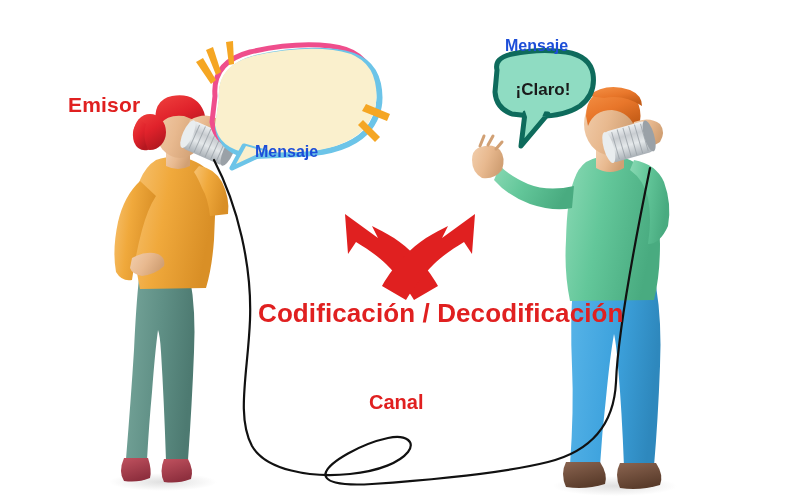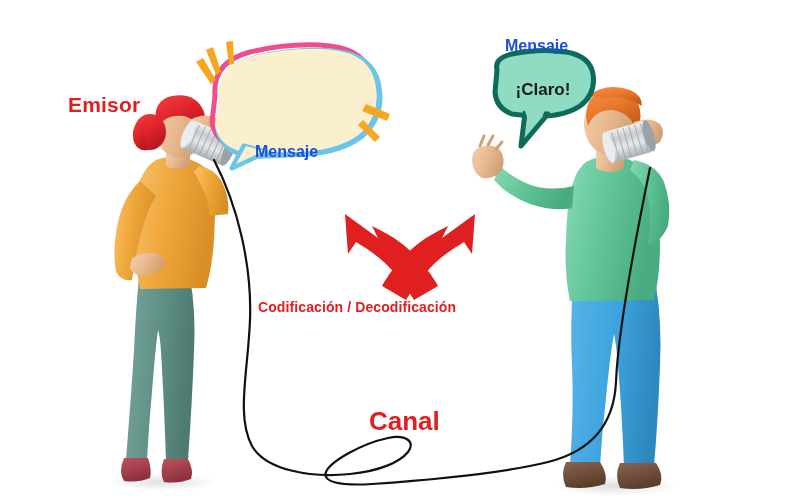--- a/index.html
+++ b/index.html
@@ -48,26 +48,26 @@
   #label-mensaje-left {
     left: 255px; top: 144px;
     font-size: 16px;
   }
   #label-mensaje-right {
     left: 505px; top: 38px;
     font-size: 16px;
   }
   #label-codificacion {
     left: 258px; top: 300px;
-    font-size: 14px;
+    font-size: 26px;
     letter-spacing: 0.1px;
   }
   #label-canal {
-    left: 369px; top: 408px;
-    font-size: 26px;
+    left: 369px; top: 392px;
+    font-size: 20px;
   }
   .bubble-text {
     position: absolute;
     text-align: center;
     font-family: "Liberation Sans", sans-serif;
     font-weight: bold;
     color: #1a1a1a;
     line-height: 1.22;
     white-space: pre;
   }

